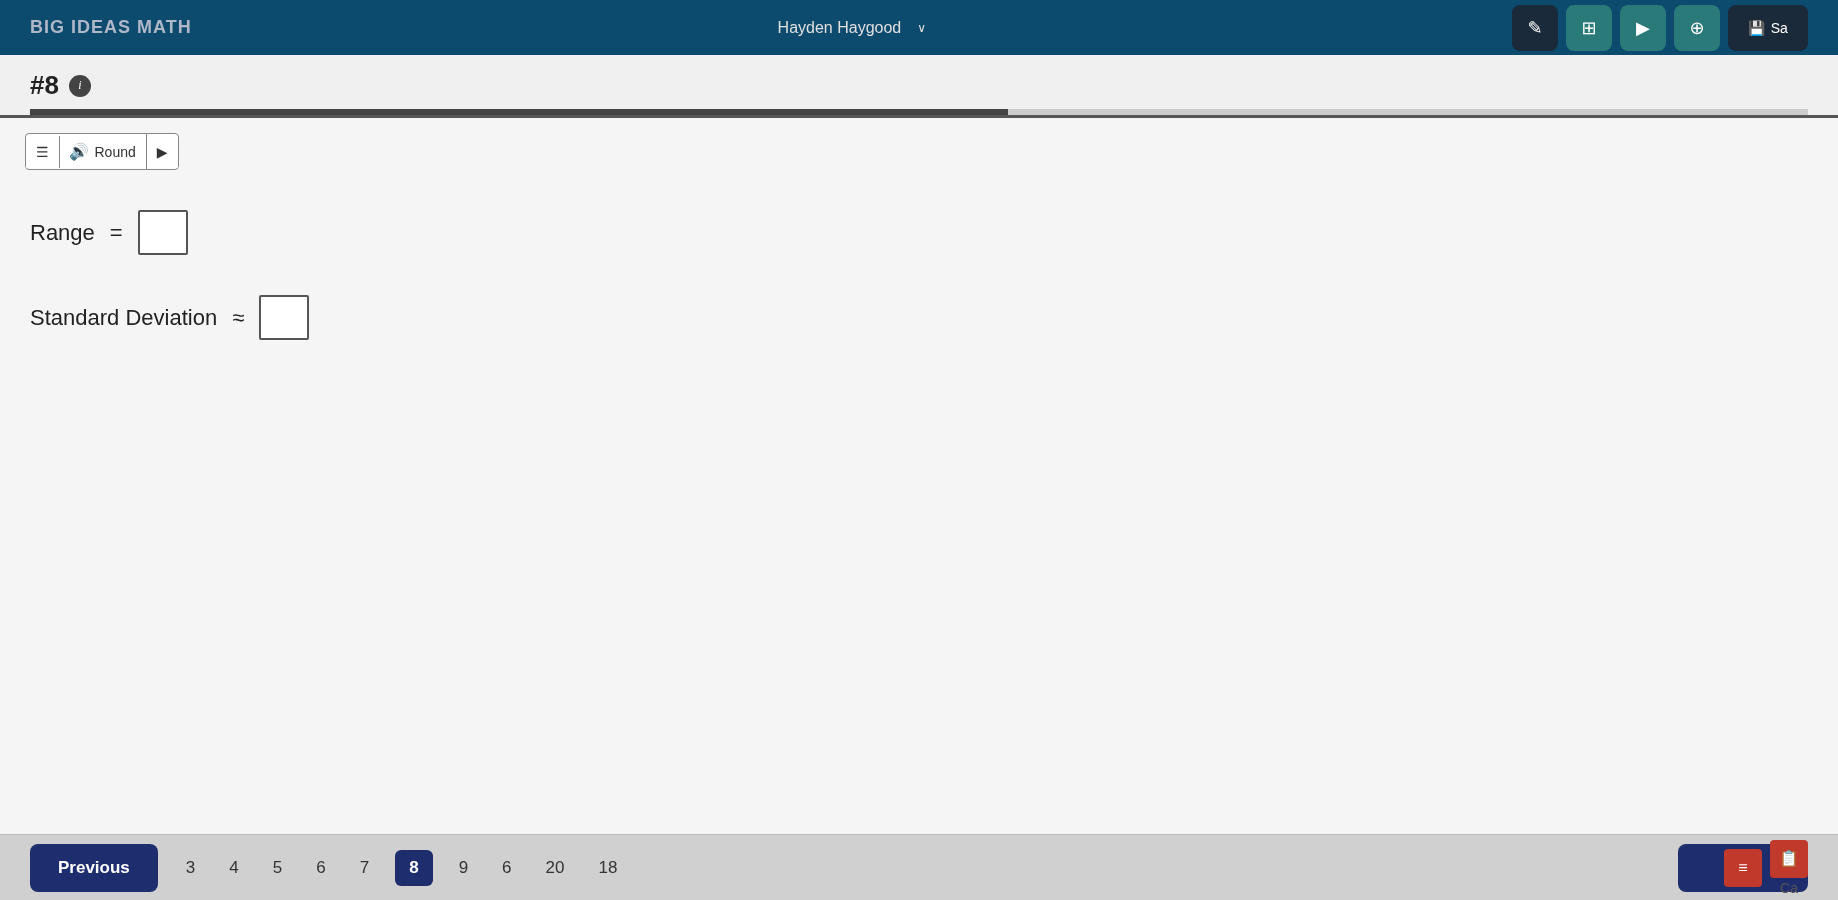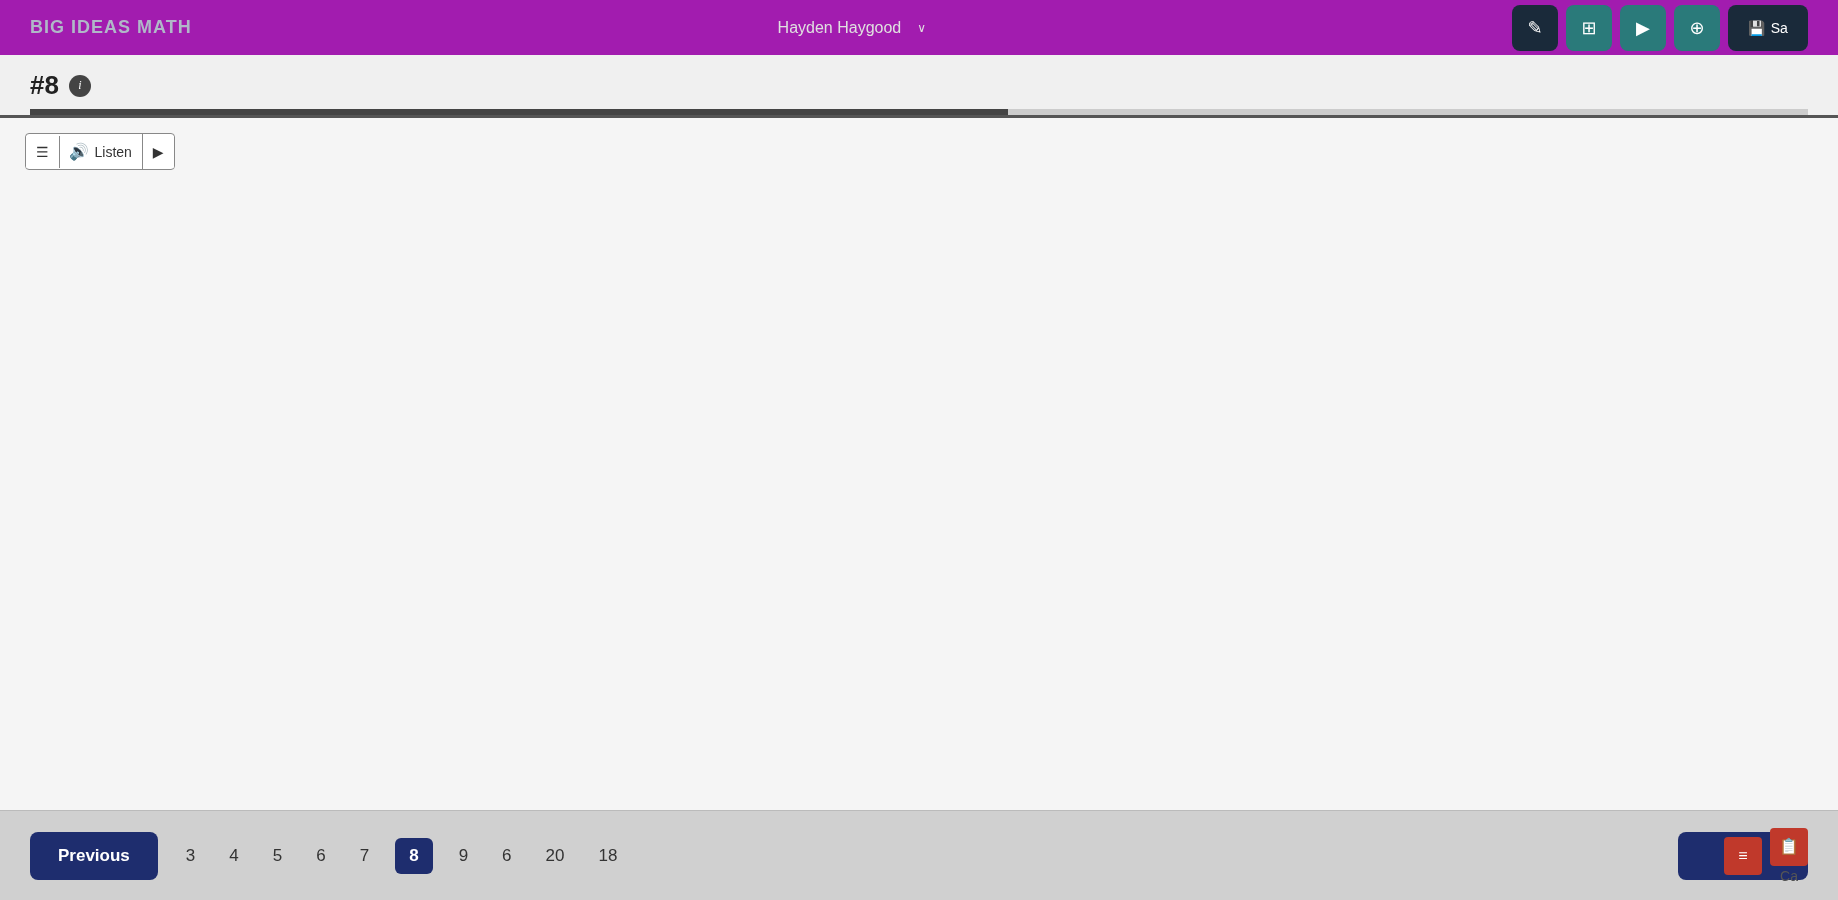--- a/index.html
+++ b/index.html
@@ -9,21 +9,21 @@
       font-family: Arial, sans-serif;
       width: 1838px;
       height: 900px;
       overflow: hidden;
       display: flex;
       flex-direction: column;
     }
 
     
     .top-bar {
-      background: #a21caf;
+      background: #0c4a6e;
       height: 55px;
       display: flex;
       align-items: center;
       justify-content: space-between;
       padding: 8px 30px;
       flex-shrink: 0;
     }
 
     .top-bar-logo {
       color: #b0b8c8;
@@ -216,21 +216,21 @@
       width: 50px;
       height: 45px;
       border: 2px solid #555;
       background: white;
       border-radius: 2px;
     }
 
     
     .bottom-nav {
       background: #d0d0d0;
-      height: 90px;
+      height: 66px;
       display: flex;
       align-items: center;
       padding: 0 30px;
       gap: 20px;
       flex-shrink: 0;
       border-top: 1px solid #bbb;
       position: relative;
     }
 
     .nav-btn {
@@ -346,31 +346,41 @@
     </div>
   </div>
 
   <div class="listen-bar">
     <div class="listen-controls">
       <button class="listen-btn">
         <span>☰</span>
       </button>
       <button class="listen-btn">
         <span class="speaker-icon">🔊</span>
-        <span>Listen</span>
+        <span>Round</span>
       </button>
       <button class="listen-btn">
         <span>▶</span>
       </button>
     </div>
   </div>
 
   <div class="problem-area">
 
-
+    <div class="answer-row">
+      <span class="answer-label">Range</span>
+      <span class="answer-equals">=</span>
+      <input type="text" class="answer-box" style="width: 50px; height: 45px; border: 2px solid rgb(85, 85, 85); background: white; border-radius: 2px; font-size: 16px; text-align: center;">
+    </div>
+
+    <div class="answer-row">
+      <span class="answer-label">Standard Deviation</span>
+      <span class="answer-approx">≈</span>
+      <input type="text" class="answer-box" style="width: 50px; height: 45px; border: 2px solid rgb(85, 85, 85); background: white; border-radius: 2px; font-size: 16px; text-align: center;">
+    </div>
   </div>
 
 </div>
 
 <div class="bottom-nav">
   <button class="nav-btn">Previous</button>
 
   <div class="page-numbers">
     <button class="page-num">3</button>
     <button class="page-num">4</button>

